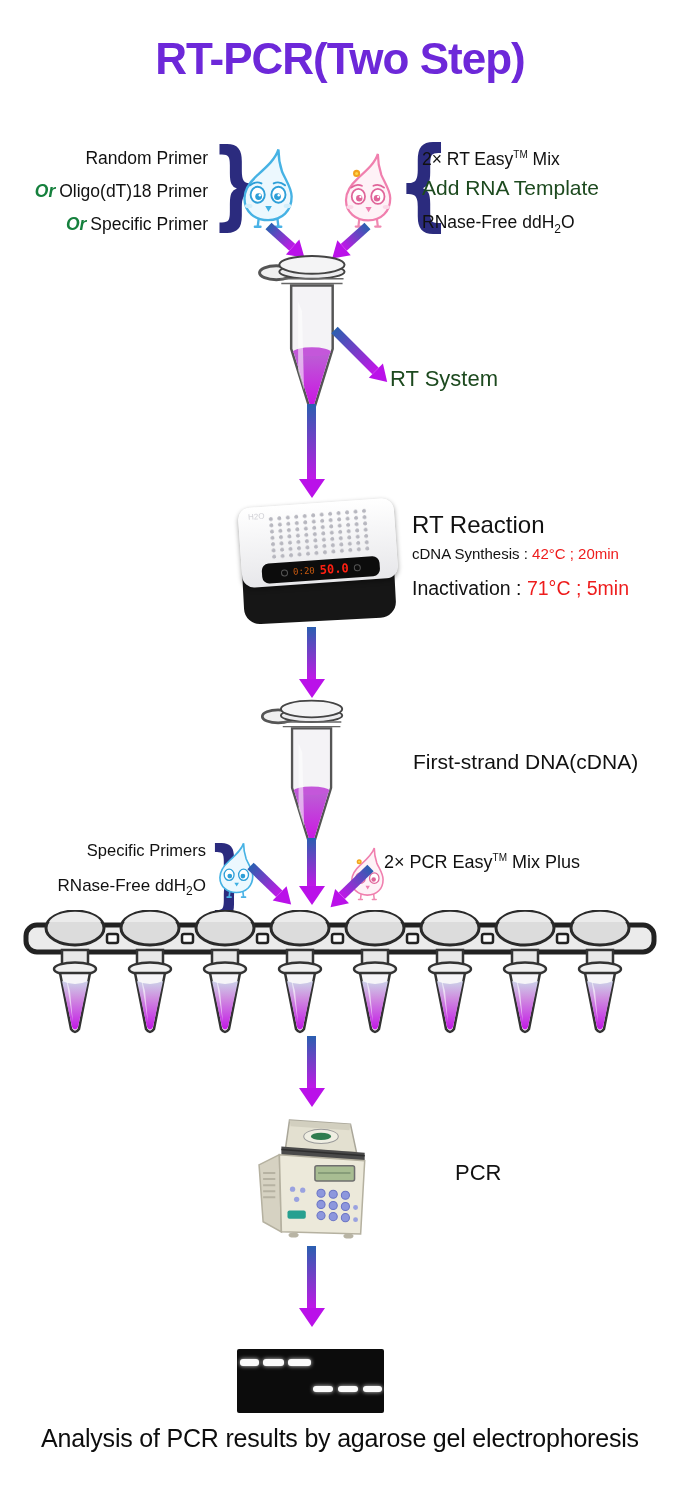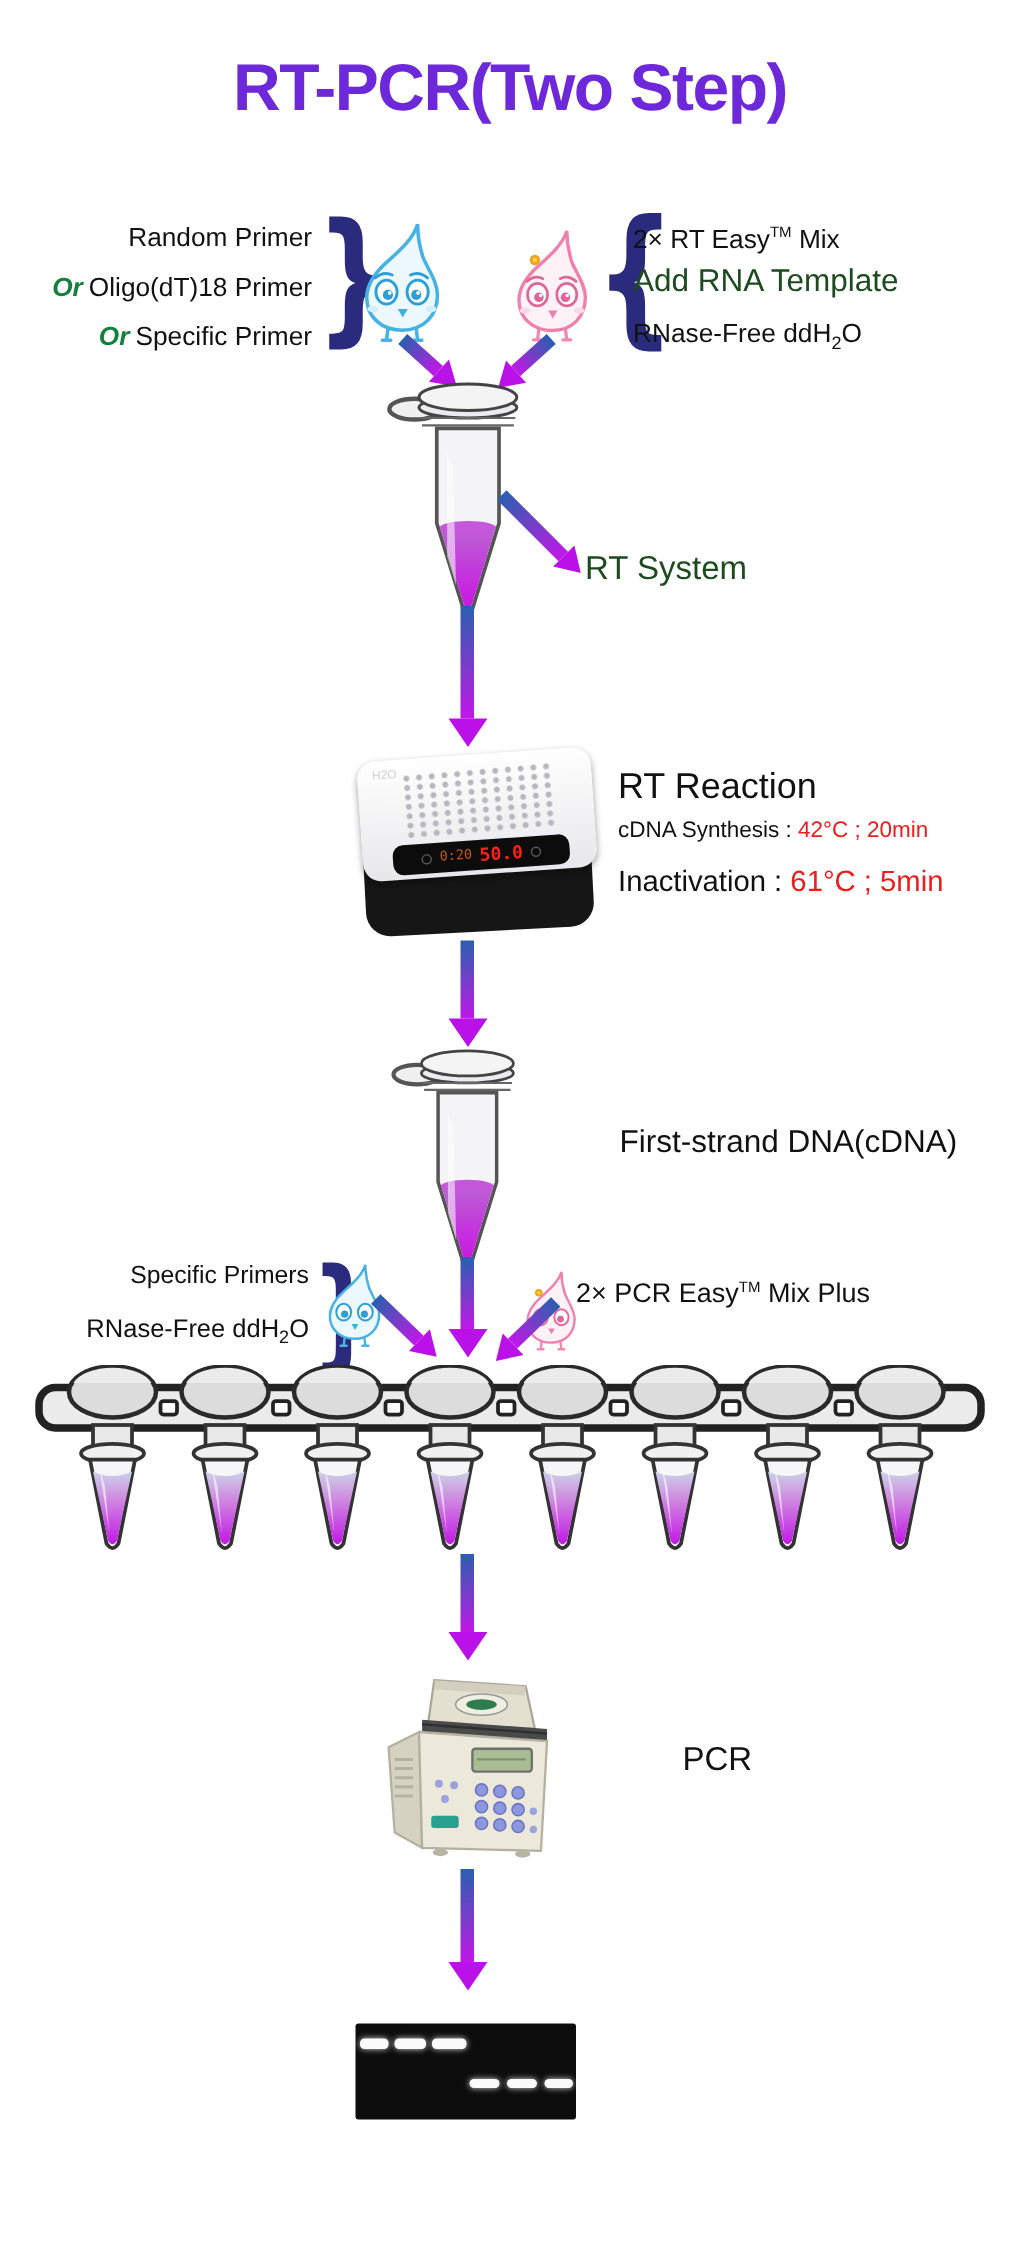--- a/index.html
+++ b/index.html
@@ -190,21 +190,21 @@
         <div class="hb-btn"></div>
         <span class="hb-led-dim">0:20</span>
         <span class="hb-led">50.0</span>
         <div class="hb-btn"></div>
       </div>
     </div>
   </div>
 
   <div class="abs rtx-h">RT Reaction</div>
   <div class="abs rtx-1"><span>cDNA Synthesis : </span><span class="red">42°C ; 20min</span></div>
-  <div class="abs rtx-2"><span>Inactivation : </span><span class="red">61°C ; 5min</span></div>
+  <div class="abs rtx-2"><span>Inactivation : </span><span class="red">71°C ; 5min</span></div>
 
   <div class="abs varrow v2"></div>
 
   <div class="abs tube2">
     <svg viewBox="0 0 100 170" width="100%" height="100%">
       <defs>
           <linearGradient id="liq2" x1="0" y1="0" x2="0" y2="1">
         <stop offset="0" stop-color="#bb63d4"></stop>
             <stop offset="1" stop-color="#cc12e4"></stop>
       </linearGradient>
@@ -337,14 +337,15 @@
 
   <div class="abs gel">
     <div class="band b-u" style="left:3px;width:19px;"></div>
     <div class="band b-u" style="left:26px;width:21px;"></div>
     <div class="band b-u" style="left:51px;width:23px;"></div>
     <div class="band b-l" style="left:76px;width:20px;"></div>
     <div class="band b-l" style="left:101px;width:20px;"></div>
     <div class="band b-l" style="left:126px;width:19px;"></div>
   </div>
 
+  <div class="abs caption">Analysis of PCR results by agarose gel electrophoresis</div>
 
 </div>
 
 </body></html>

